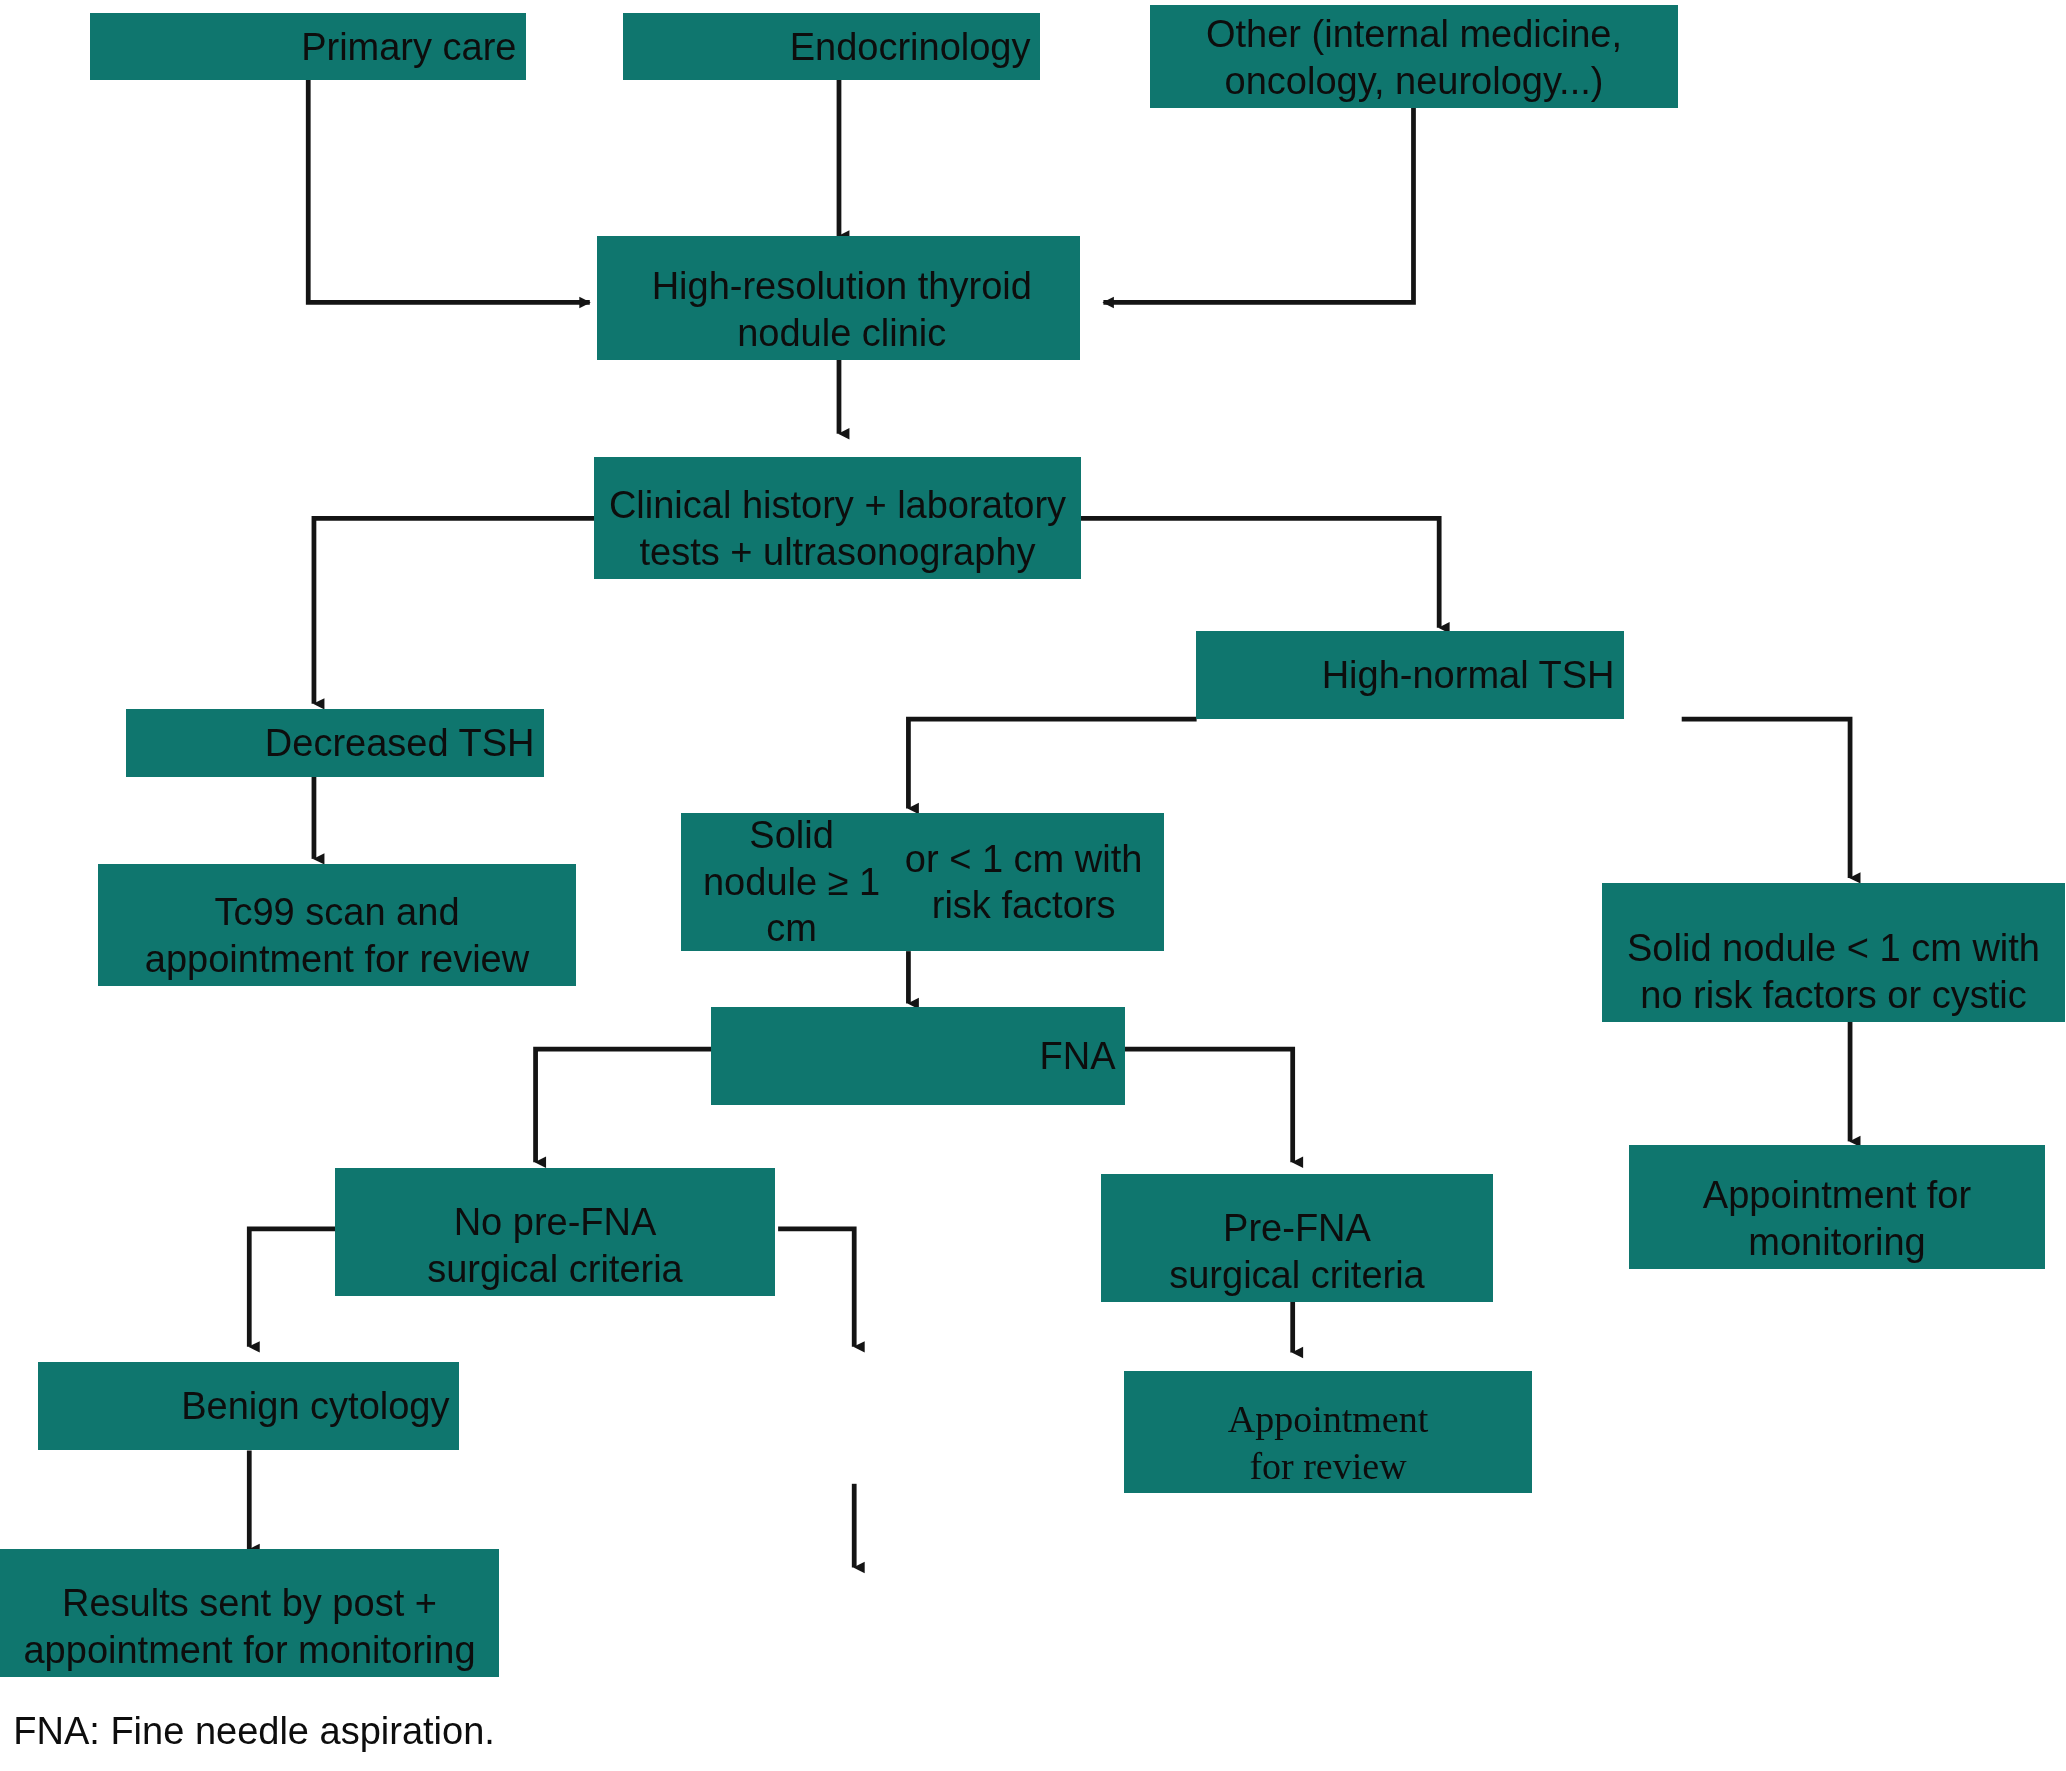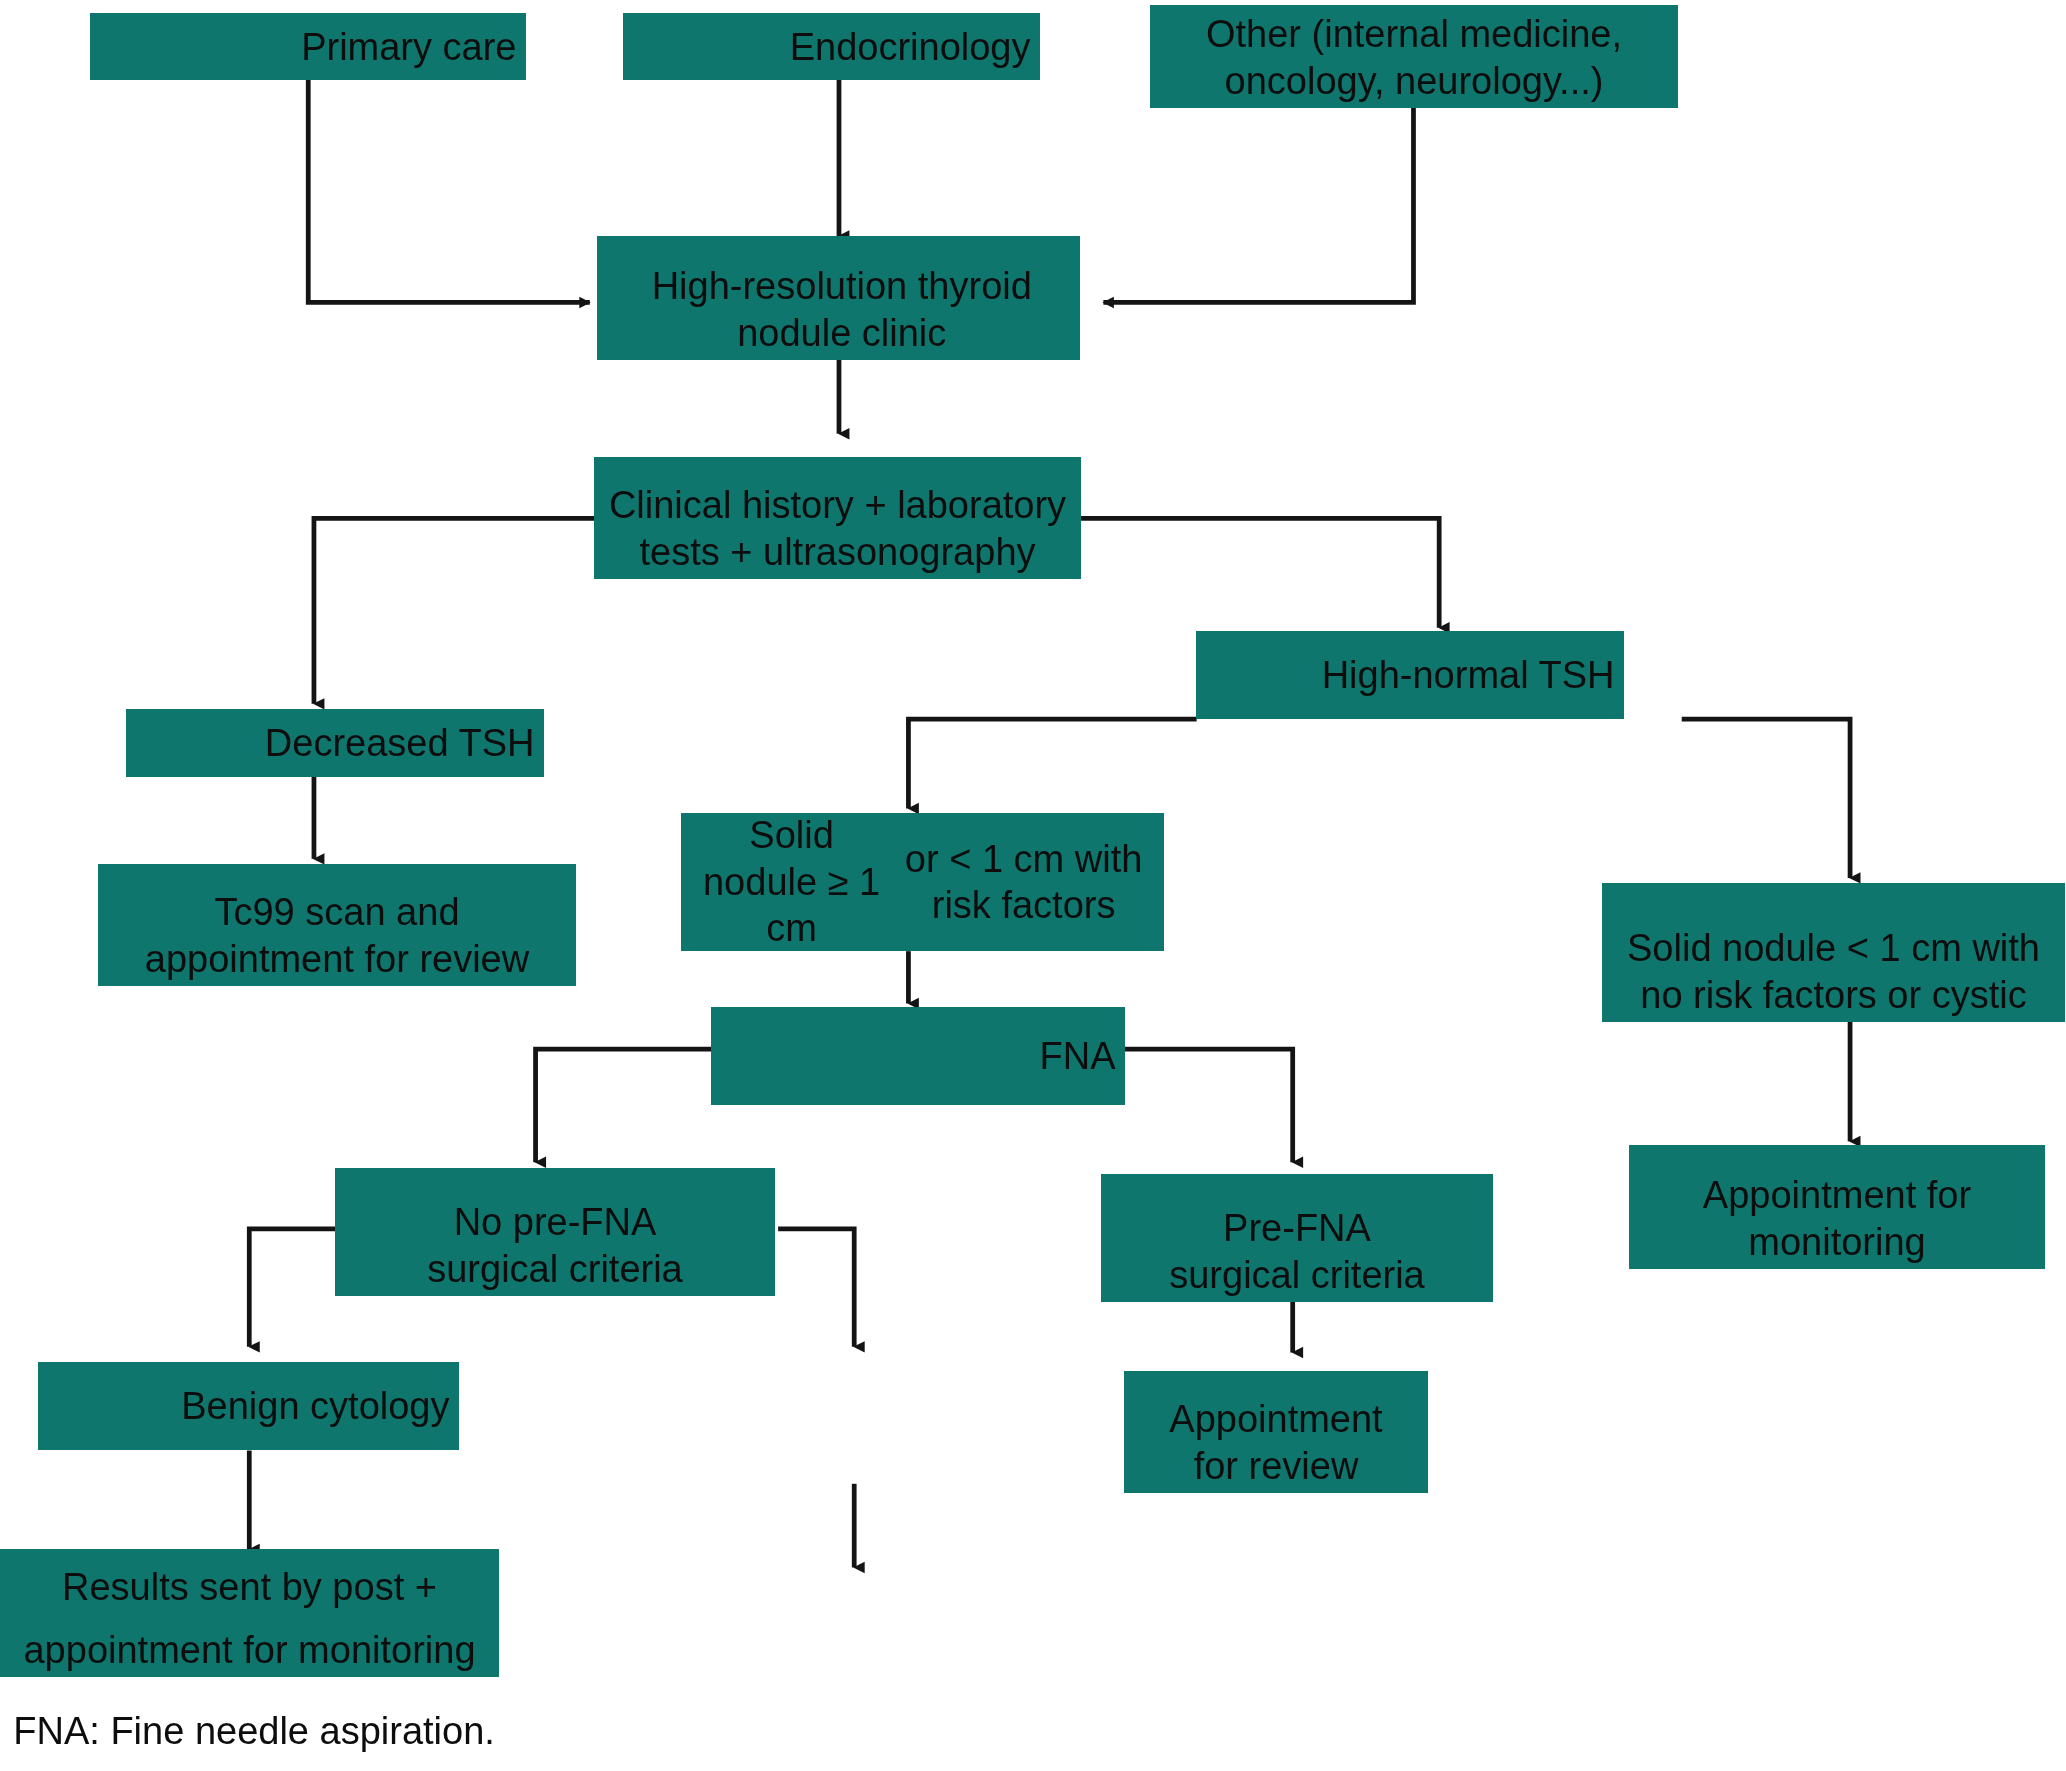--- a/index.html
+++ b/index.html
@@ -174,26 +174,26 @@
   <div class="node" style="left:1629px; top:1145px; width:416px; height:124px; flex-direction:column;">
     <span class="line2">Appointment for</span>
     <span class="line2">monitoring</span>
   </div>
 
   <div class="node" style="left:38px; top:1362px; width:421px; height:88px;">
     <span>Benign cytology</span>
   </div>
 
 
-  <div class="node" style="left:1124px; top:1371px; width:304px; height:122px; flex-direction:column;">
+  <div class="node" style="left:1124px; top:1371px; width:408px; height:122px; flex-direction:column;font-family:Liberation Serif, serif;">
     <span class="line2">Appointment</span>
     <span class="line2">for review</span>
   </div>
 
-  <div class="node" style="left:0px; top:1549px; width:499px; height:128px; flex-direction:column;gap:16px;">
+  <div class="node" style="left:0px; top:1549px; width:499px; height:128px; flex-direction:column;">
     <span class="line2">Results sent by post +</span>
     <span class="line2">appointment for monitoring</span>
   </div>
 
 
   <div class="caption" style="left:13.3px; top:1709px;">
     <span>FNA: Fine needle aspiration.</span>
   </div>
 
 </div>

